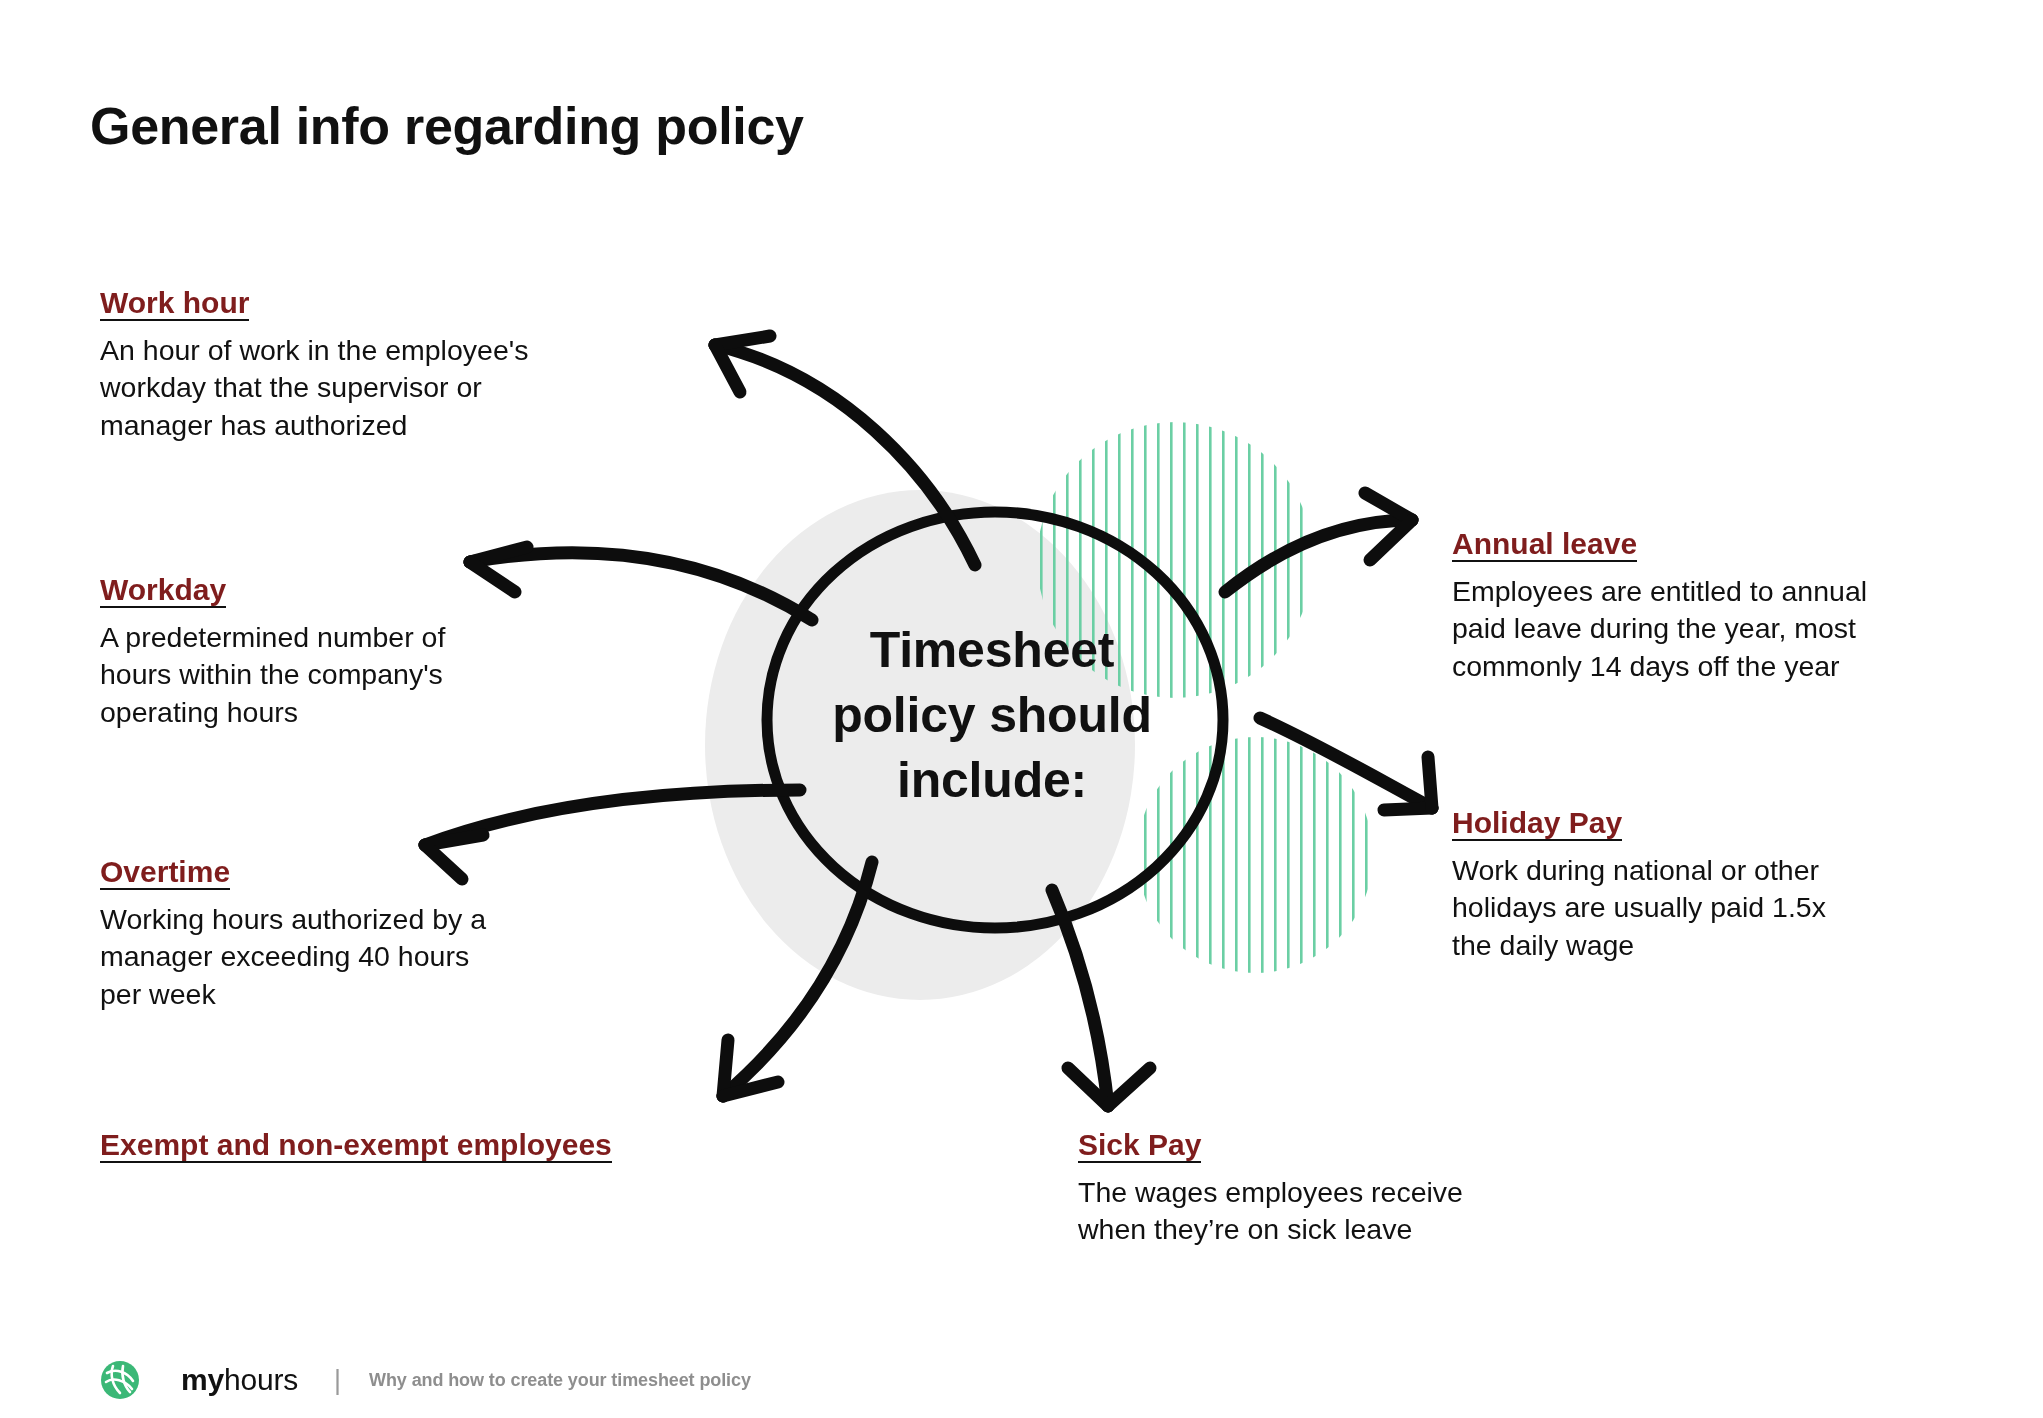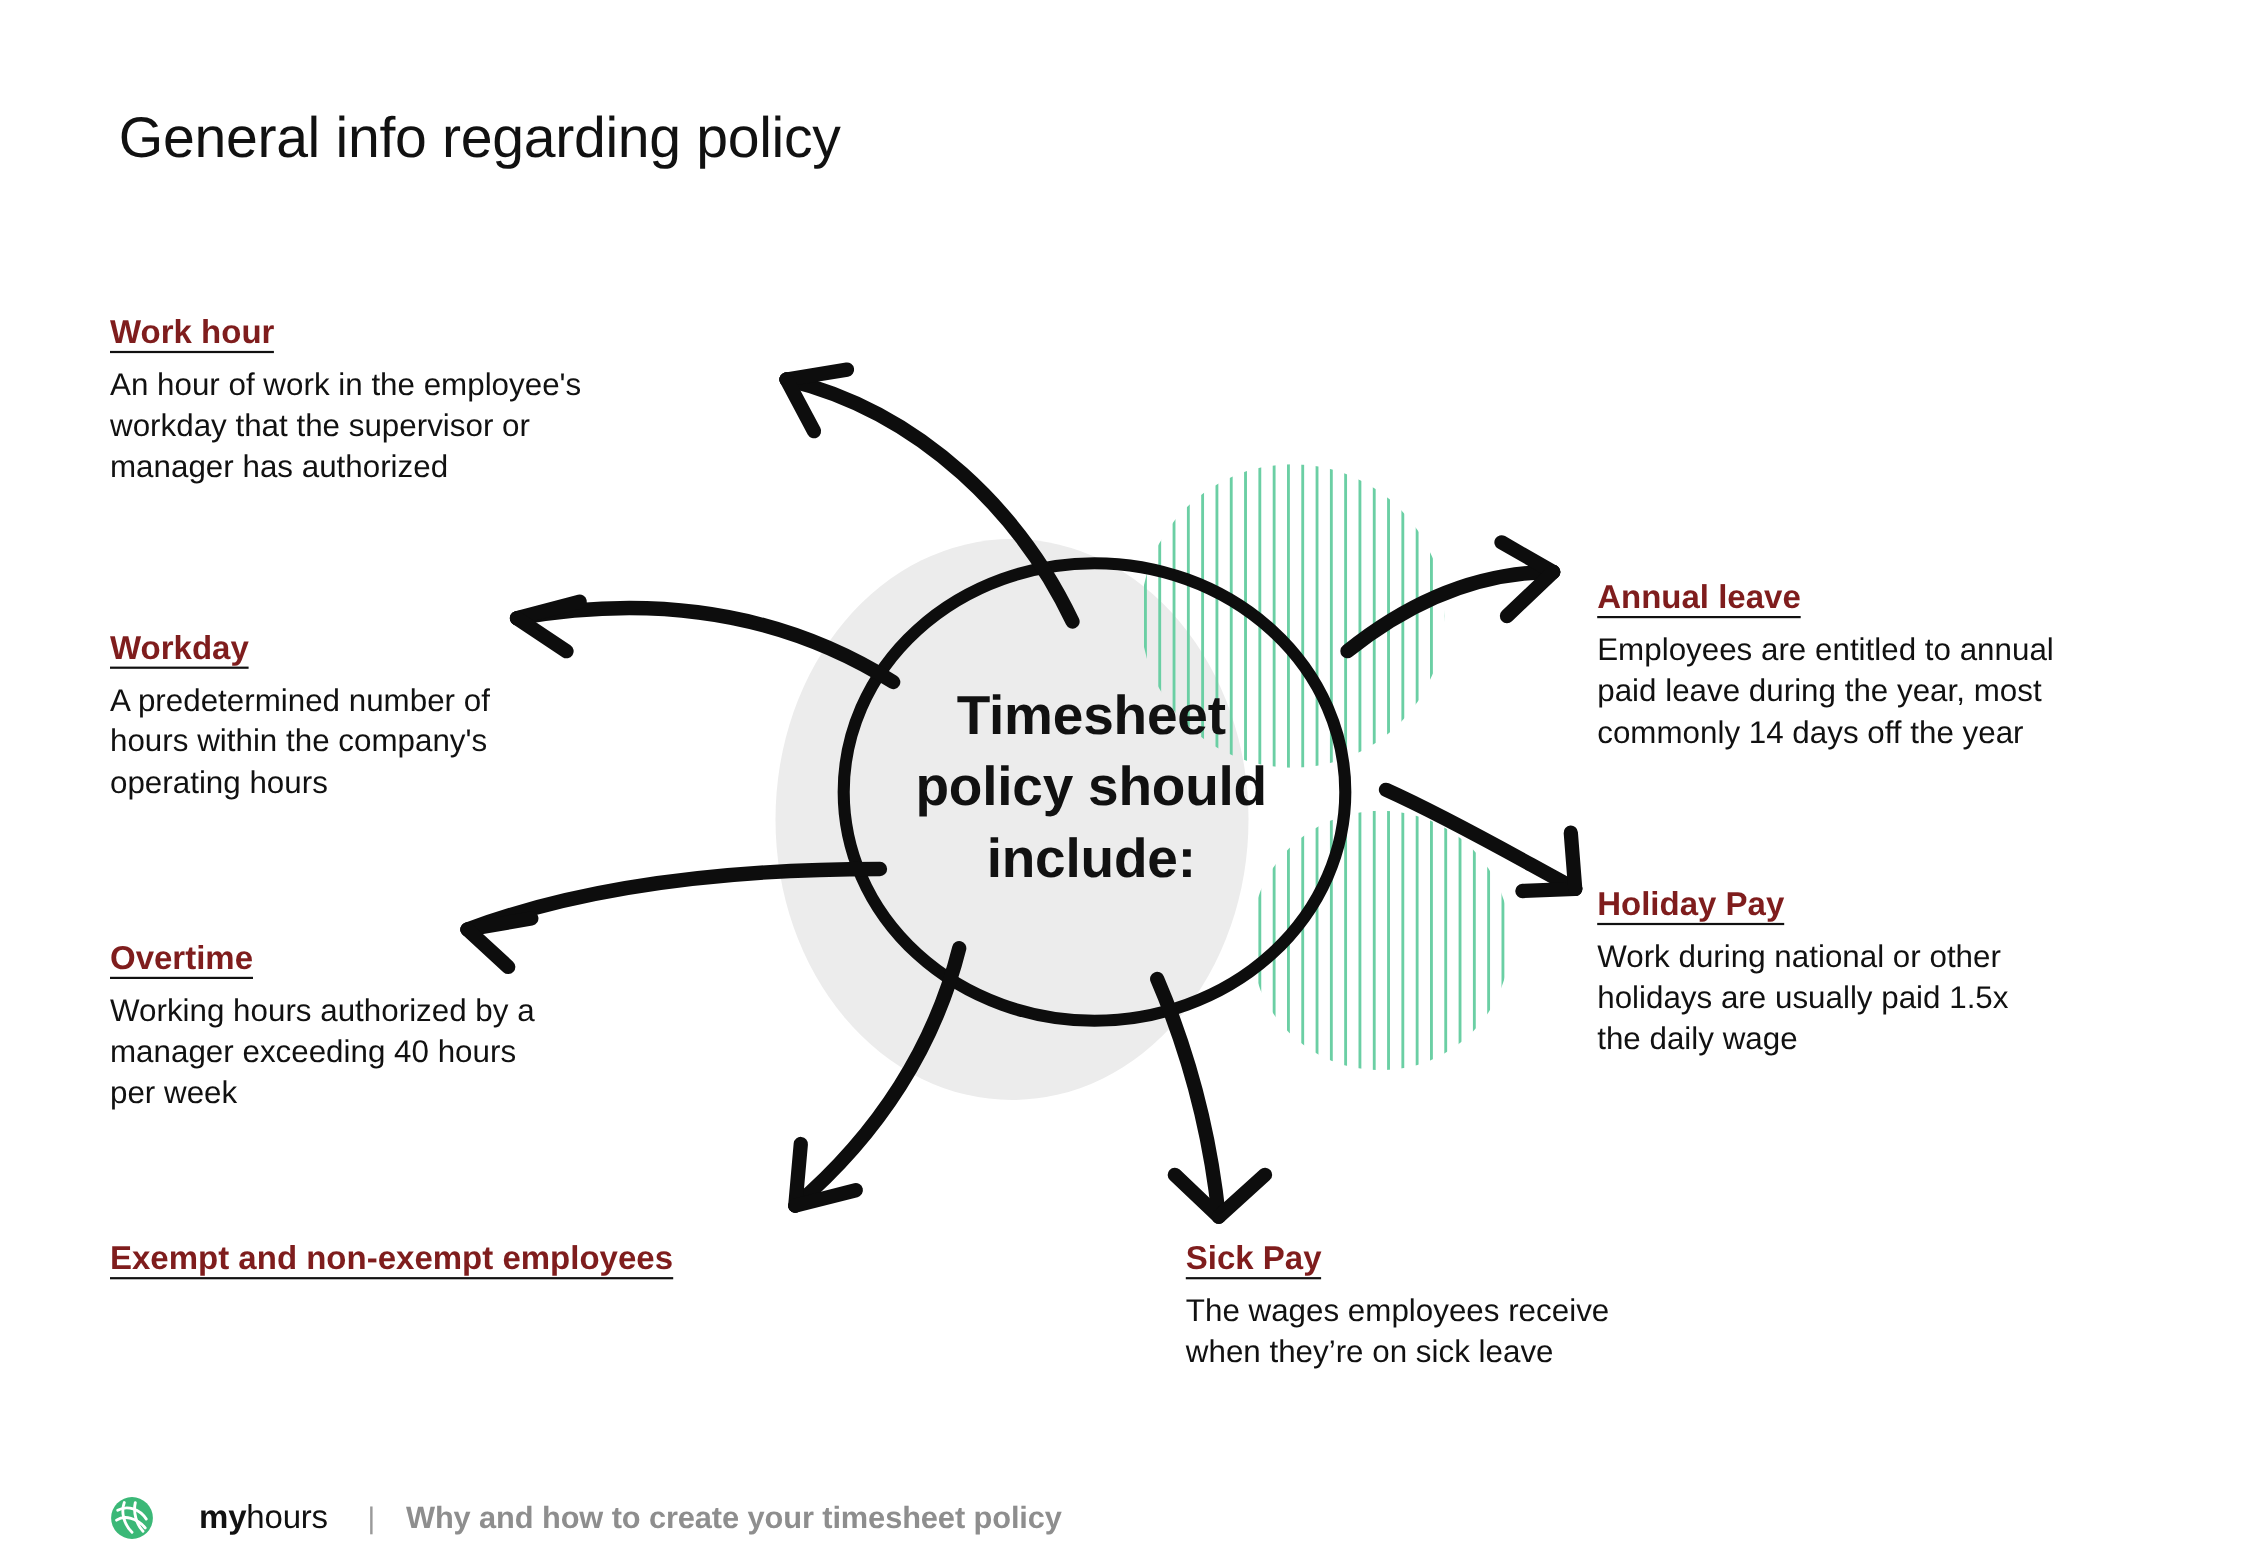--- a/index.html
+++ b/index.html
@@ -20,24 +20,24 @@
   #canvas {
     position: absolute;
     left: 0; top: 0;
     width: 2043px;
     height: 1418px;
   }
 
   
   .page-title {
     position: absolute;
-    left: 108px;
+    left: 90px;
     top: 96px;
     font-size: 52px;
-    font-weight: 400;
+    font-weight: 700;
     letter-spacing: -0.3px;
     color: #111111;
     white-space: nowrap;
   }
 
   
   .callout {
     position: absolute;
   }
   .callout-heading {
@@ -121,21 +121,21 @@
   }
   .brand-word .b1 { font-weight: 700; margin-left: 32px; }
   .brand-word .b2 { font-weight: 400; }
   .footer-sep {
     color: #9a9a9a;
     font-size: 27px;
     margin: 0 28px 0 36px;
     font-weight: 400;
   }
   .footer-caption {
-    font-size: 28px;
+    font-size: 18px;
     font-weight: 700;
     color: #8e8e8e;
     letter-spacing: -0.1px;
     white-space: nowrap;
   }
 </style>
 </head>
 <body>
 
 <svg id="canvas" viewBox="0 0 2043 1418" xmlns="http://www.w3.org/2000/svg">

